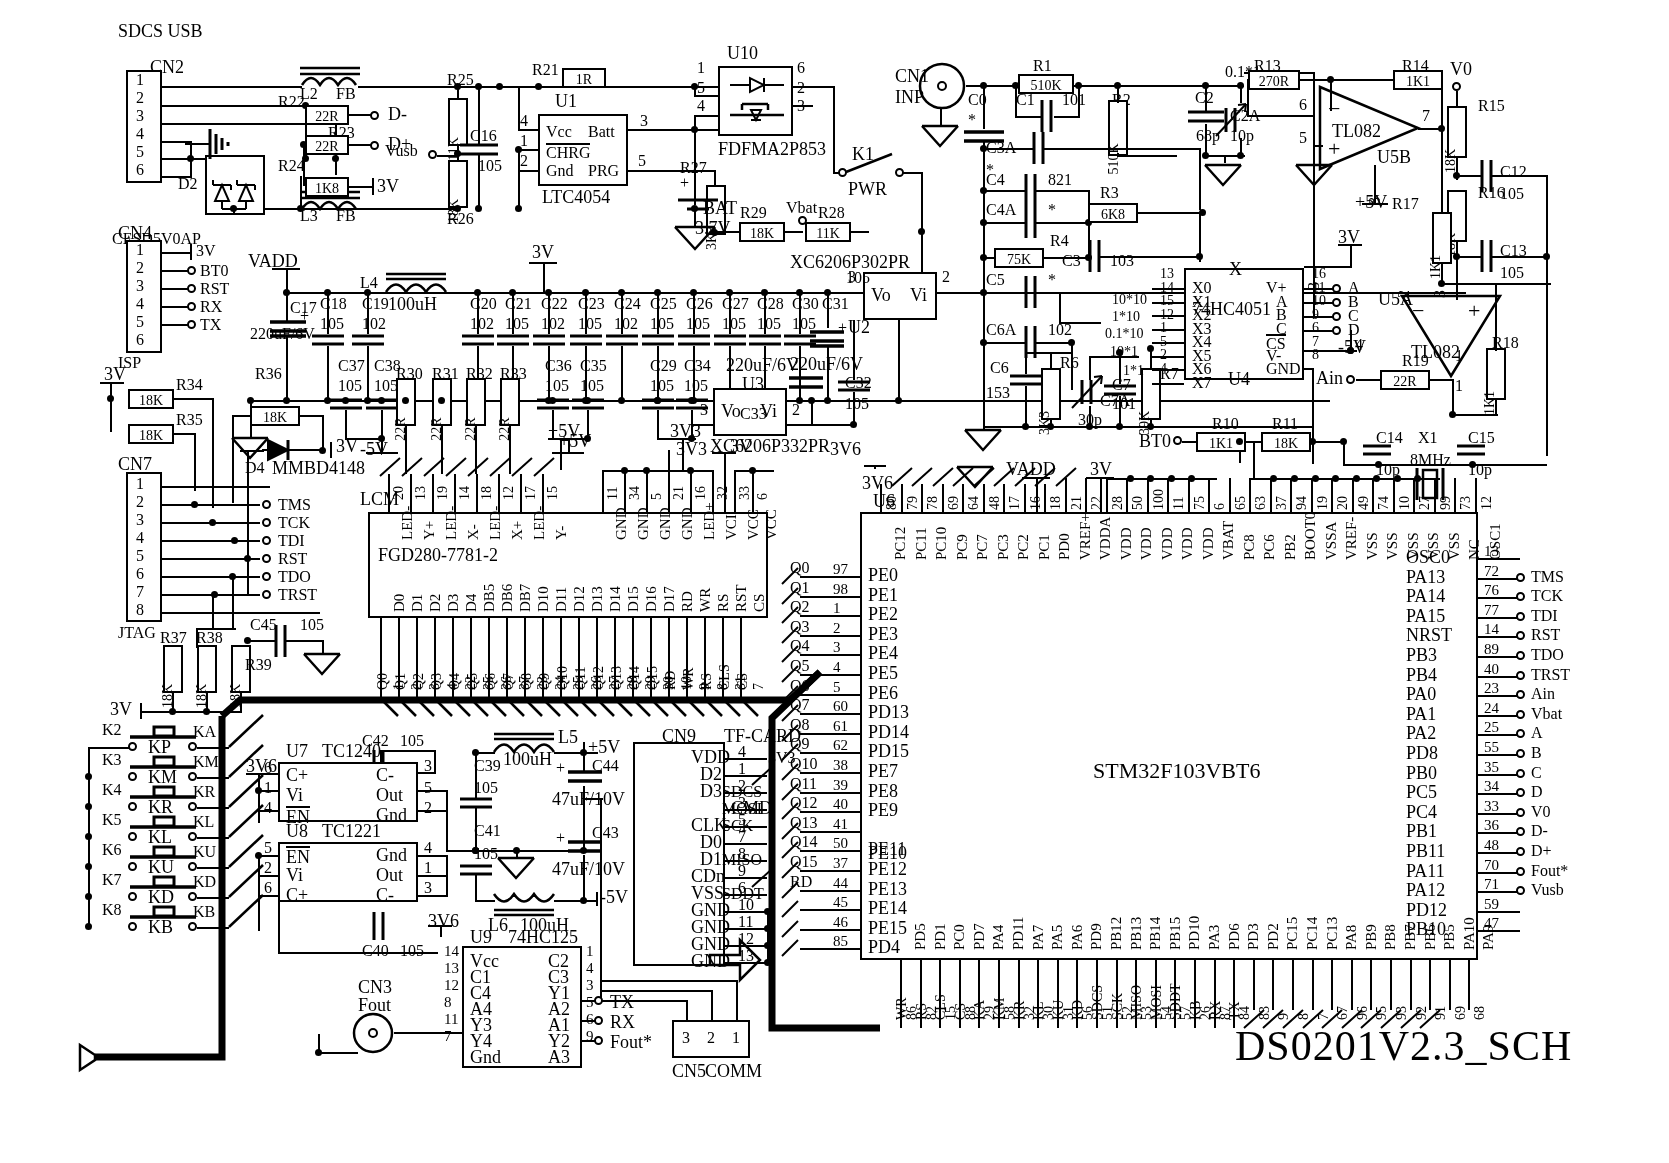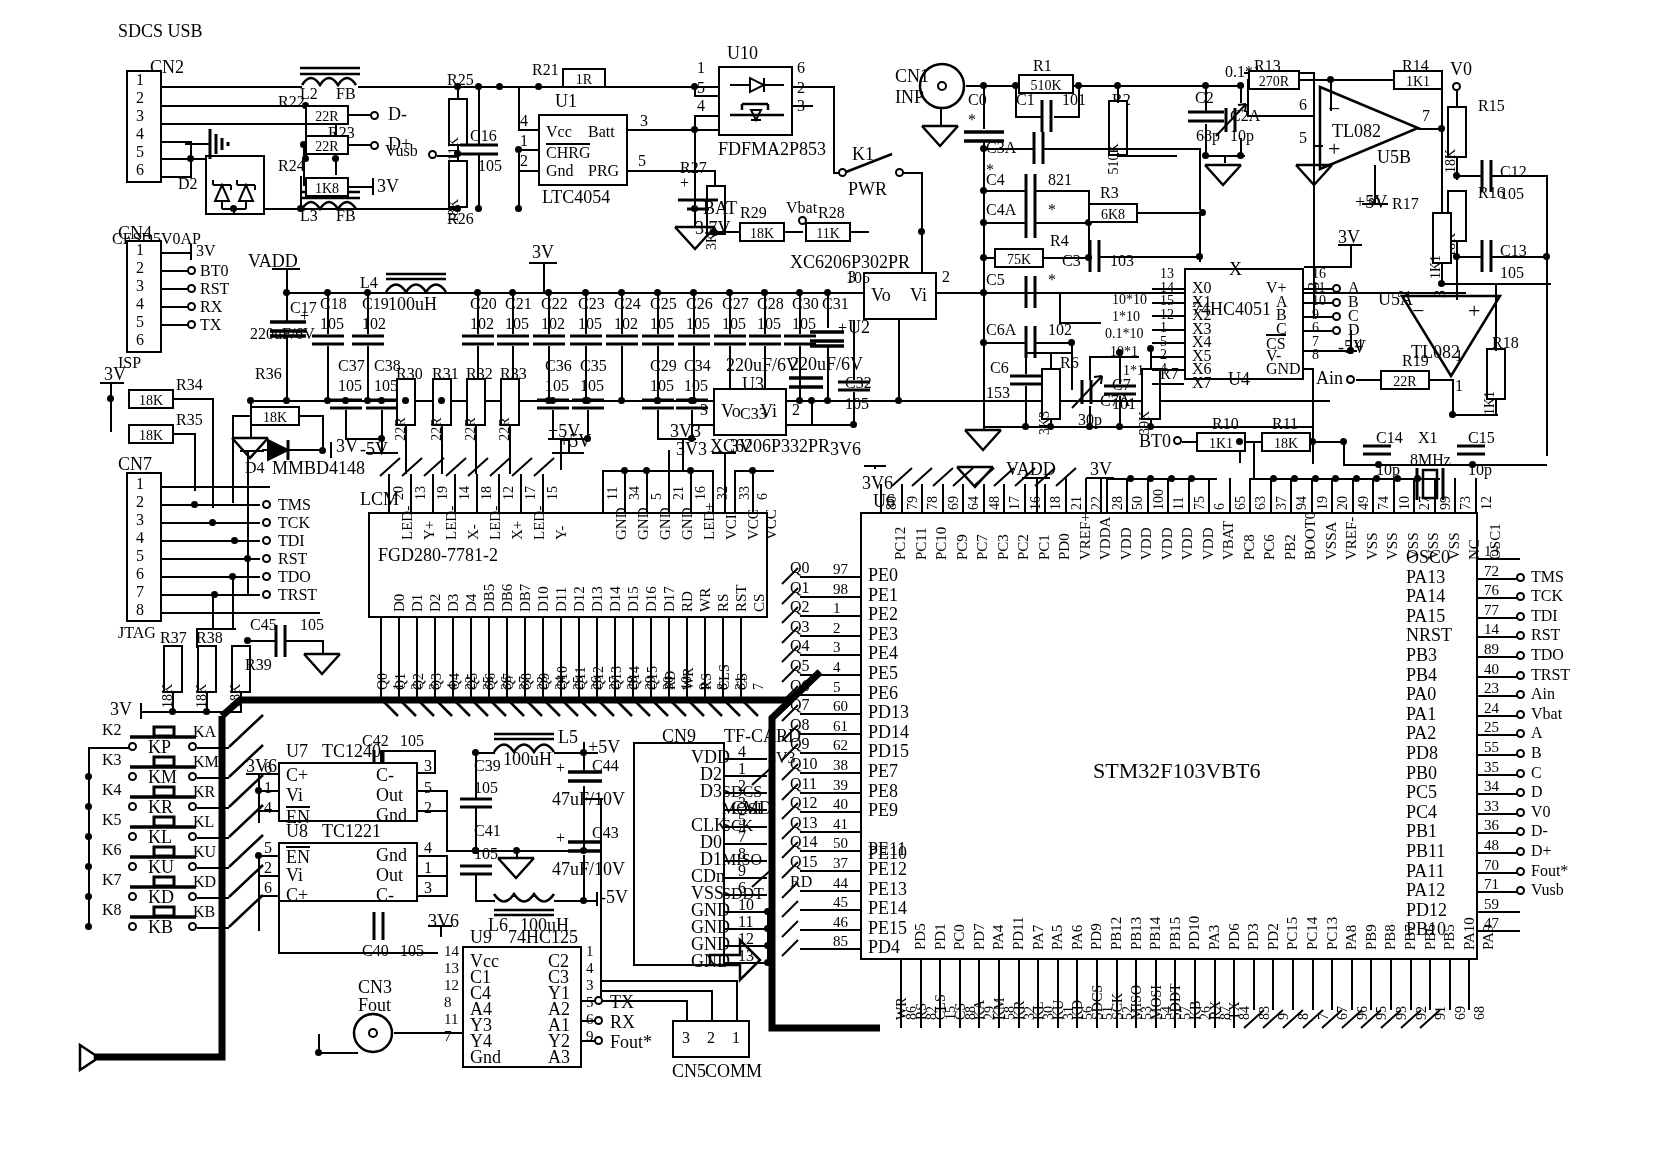--- a/index.html
+++ b/index.html
@@ -21,20 +21,21 @@
   .resV span{display:block;transform:rotate(-90deg);white-space:nowrap;font-size:14px;}
   .ic{position:absolute;border:2px solid #000;background:#fff;box-sizing:border-box;}
   .gnd{position:absolute;}
   svg{position:absolute;overflow:visible;}
 </style>
 </head>
 <body>
 
 <div id="root">
 
+<div class="lbl s28" style="left:1235px;top:1025px;font-size:42px;letter-spacing:1px;">DS0201V2.3_SCH</div>
 
 <div class="lbl s13" style="left:118px;top:22px;">SDCS USB</div>
 <div class="lbl s13" style="left:150px;top:58px;">CN2</div>
 <div class="box" style="left:126px;top:70px;width:36px;height:113px;"></div>
 <div class="lbl s12" style="left:136px;top:72px;">1</div>
 <div class="lbl s12" style="left:136px;top:90px;">2</div>
 <div class="lbl s12" style="left:136px;top:108px;">3</div>
 <div class="lbl s12" style="left:136px;top:126px;">4</div>
 <div class="lbl s12" style="left:136px;top:144px;">5</div>
 <div class="lbl s12" style="left:136px;top:162px;">6</div>

